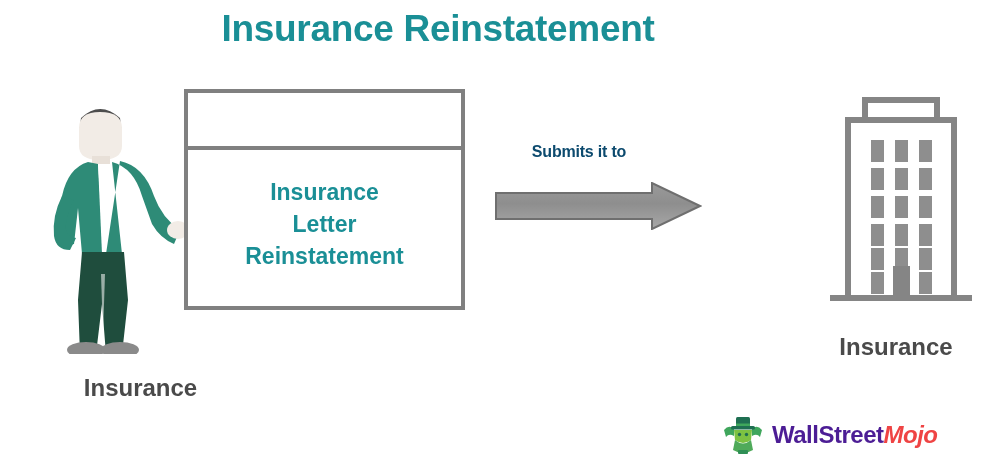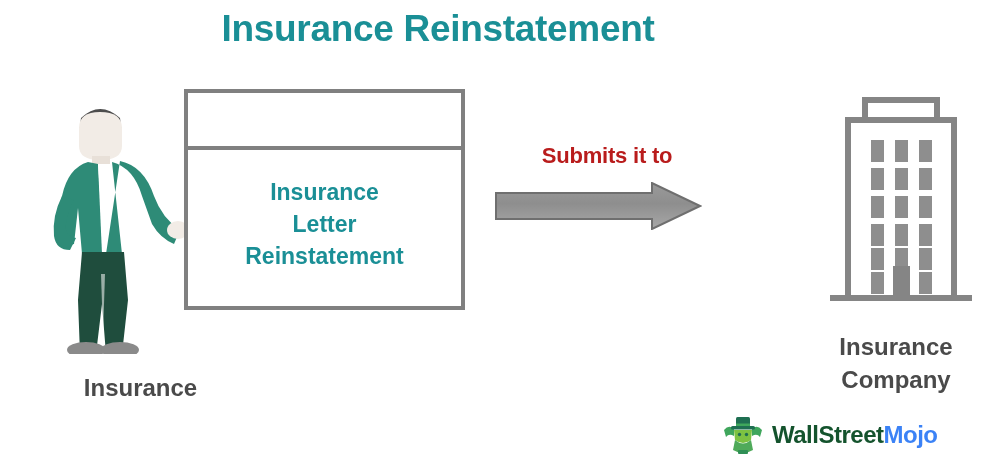--- a/index.html
+++ b/index.html
@@ -69,27 +69,27 @@
     color: #1a8f96;
     font-size: 23px;
     font-weight: bold;
     line-height: 32px;
     font-family: "Liberation Sans", sans-serif;
   }
 
   
   #arrow-caption {
     position: absolute;
-    left: 492px;
+    left: 464px;
     top: 143px;
     width: 230px;
     text-align: center;
-    font-size: 22px;
-    font-weight: bold;
-    color: #b91c1c;
+    font-size: 16px;
+    font-weight: bold;
+    color: #0c4a6e;
     letter-spacing: -0.2px;
     font-family: "Liberation Sans", sans-serif;
   }
   #submit-arrow {
     position: absolute;
     left: 494px;
     top: 182px;
     width: 208px;
     height: 48px;
   }
@@ -140,22 +140,22 @@
     flex: 0 0 auto;
   }
   #wsm-wordmark {
     margin-left: 8px;
     font-size: 24px;
     font-weight: bold;
     letter-spacing: -0.5px;
     white-space: nowrap;
     font-family: "Liberation Sans", sans-serif;
   }
-  #wsm-wallstreet { color: #14532d; }
-  #wsm-mojo { color: #3b82f6; }
+  #wsm-wallstreet { color: #4c1d95; }
+  #wsm-mojo { color: #ef4444; font-style: italic; }
 </style>
 </head>
 <body>
 
 <div id="canvas">
 
   <div id="page-title">Insurance Reinstatement</div>
 
   <div id="policyholder-figure">
     <svg viewBox="0 0 150 250" width="150" height="250" xmlns="http://www.w3.org/2000/svg">
@@ -249,21 +249,20 @@
       <rect x="67" y="170" width="17" height="32" fill="#858585"></rect>
     </svg>
   </div>
 
   <div id="policyholder-caption" class="entity-caption">
     <div>Insurance</div>
   </div>
 
   <div id="company-caption" class="entity-caption">
     <div>Insurance</div>
-    <div>Company</div>
   </div>
 
   <div id="wsm-logo">
     <div id="wsm-mascot">
       <svg viewBox="0 0 42 42" width="42" height="42" xmlns="http://www.w3.org/2000/svg">
 
         <path d="M2 16 Q7 10 12 15 L12 22 Q7 19 4 23 Z" fill="#3fa65c"></path>
 
         <path d="M40 16 Q35 10 30 15 L30 22 Q35 19 38 23 Z" fill="#3fa65c"></path>
 

